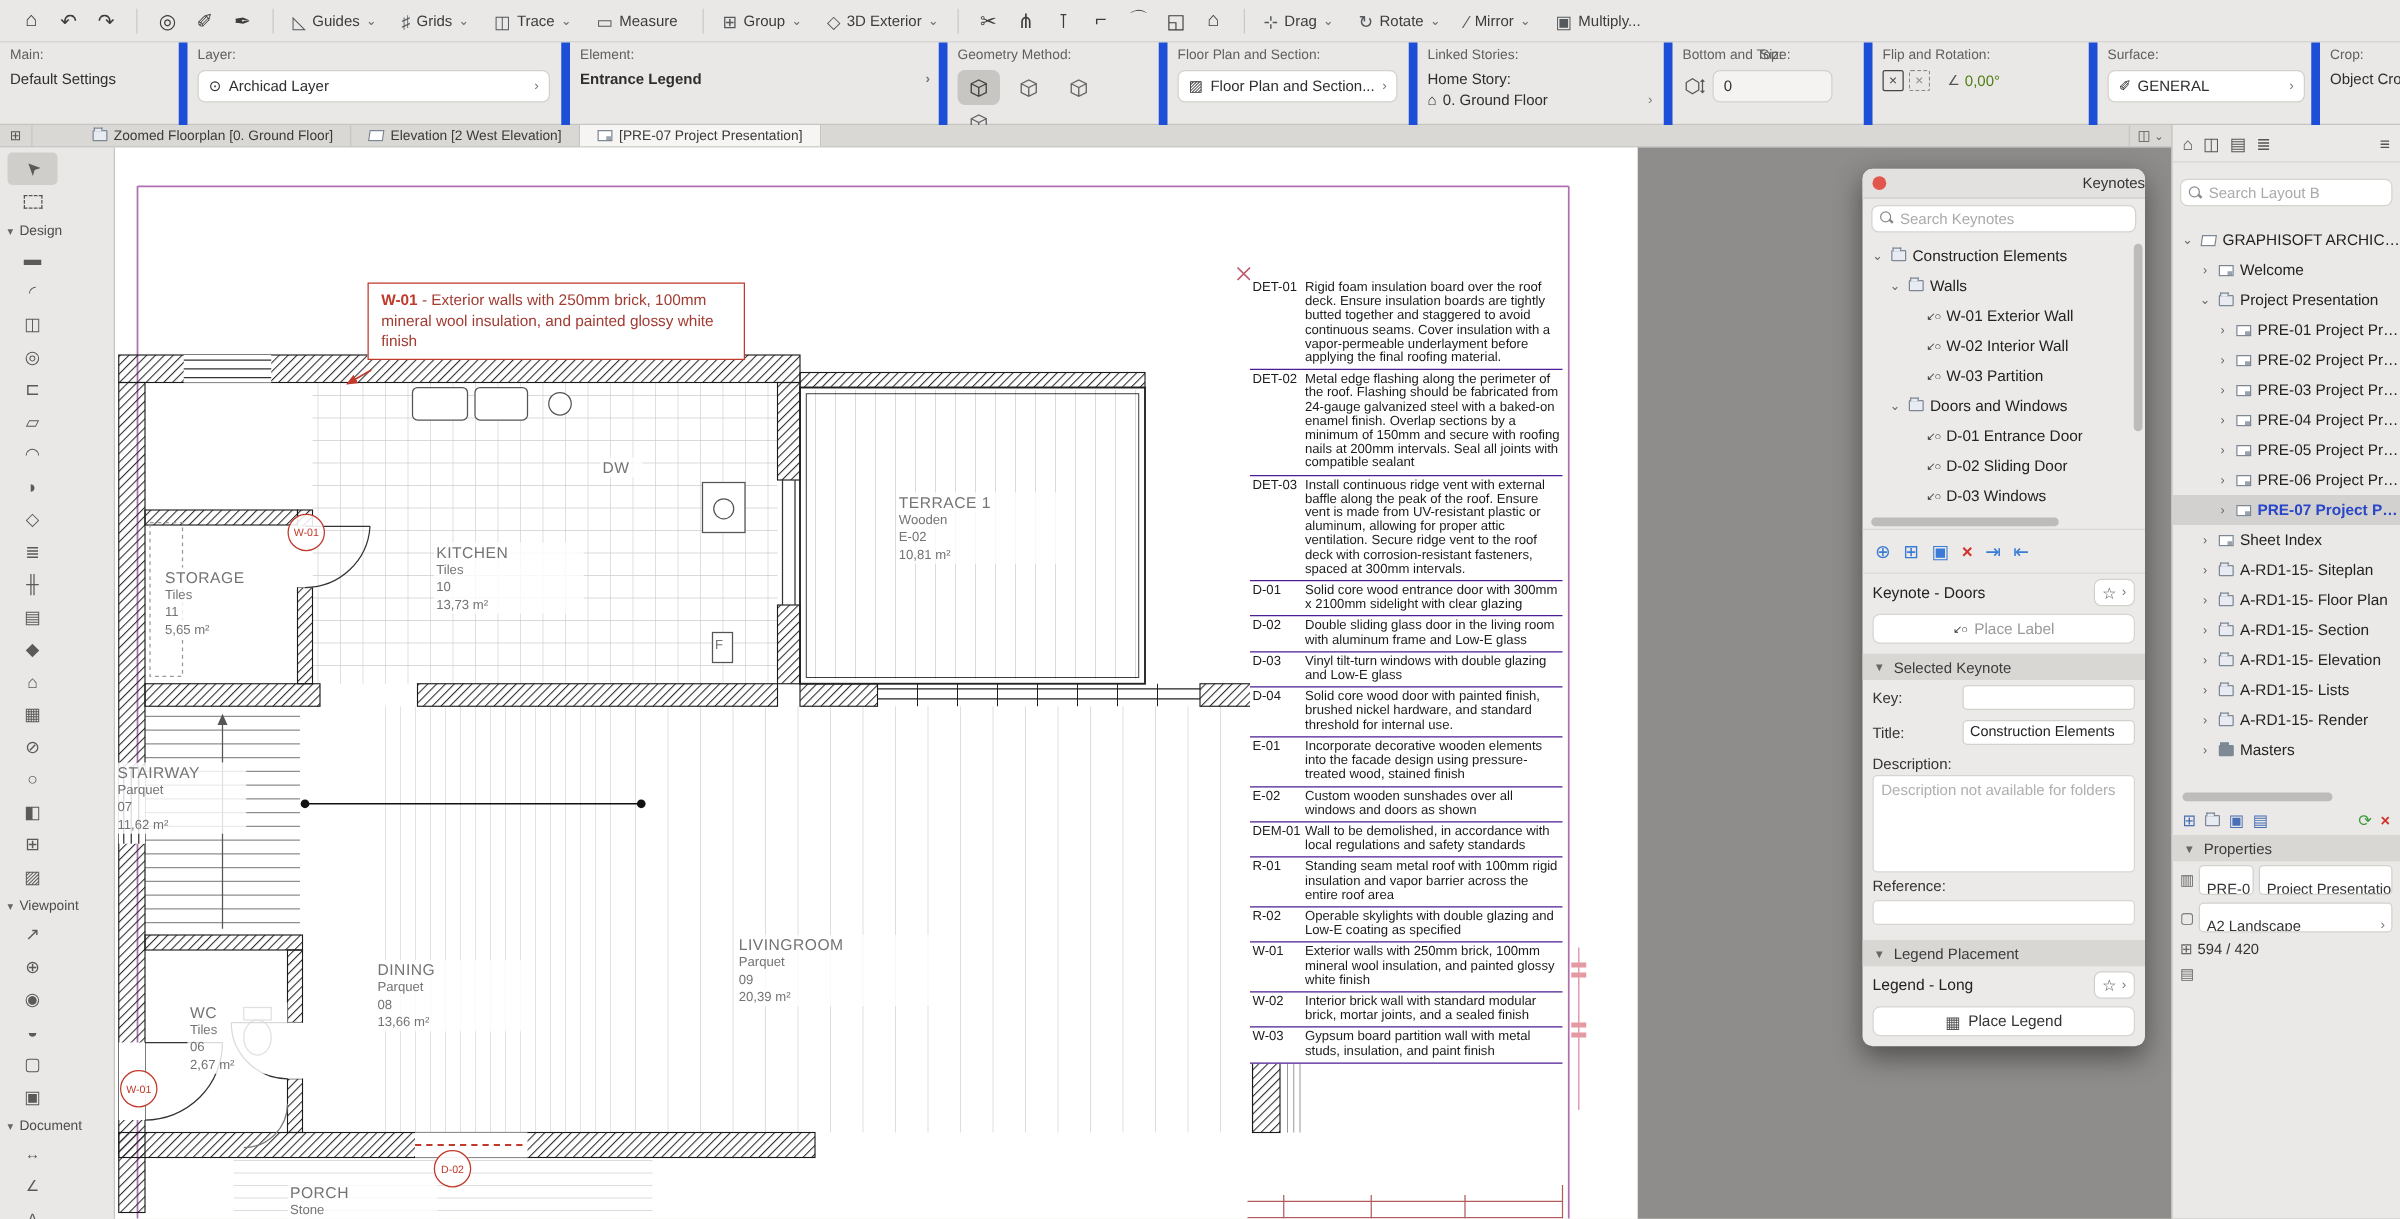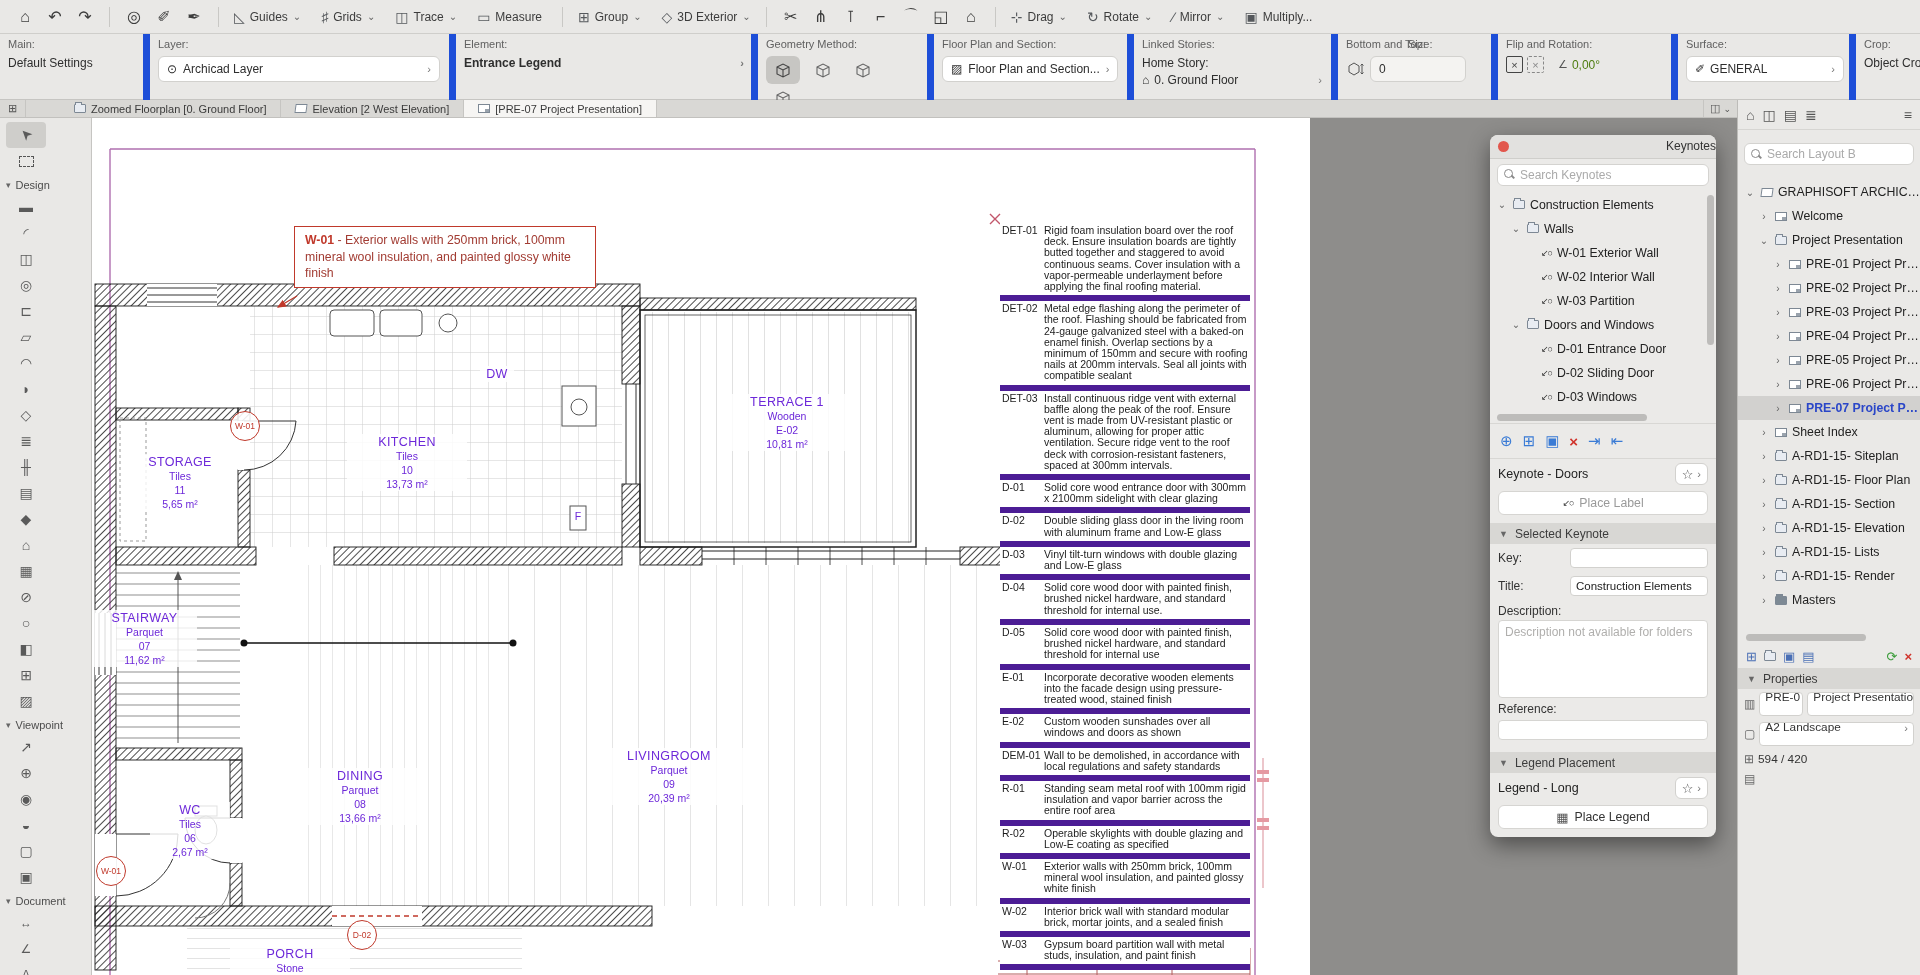--- a/index.html
+++ b/index.html
@@ -36,28 +36,28 @@
   .ik{font-size:9px;color:#333;flex:none;letter-spacing:-1px}
   .ik::before{content:"↙○"}
   
   #toolbox{position:absolute;left:0;top:118px;width:92px;height:857px;background:#e9e8e6;border-right:1px solid #c6c5c2;padding-top:4px}
   .tool-head{font-size:11px;color:#4c4c4c;padding:5px 6px 3px;display:flex;gap:5px;align-items:center}
   .tool-grid{display:flex;flex-wrap:wrap;padding:0 6px}
   .tool{width:40px;height:26px;display:flex;align-items:center;justify-content:center;font-size:14px;color:#5a5a5a;border-radius:4px}
   .tool.sel{background:#cfcecb}
   
   #canvas{position:absolute;left:92px;top:118px;width:1218px;height:857px;background:#fff;overflow:hidden}
-  .room{position:absolute;text-align:center;color:#6d28d9;background:rgba(255,255,255,.82);line-height:1.3;padding:0 2px}
+  .room{position:absolute;text-align:left;color:#737373;background:rgba(255,255,255,.82);line-height:1.3;padding:0 2px}
   .room .rn{font-size:12.5px;letter-spacing:.4px}
   .room .rs{font-size:10.5px}
   .tag{position:absolute;width:30px;height:30px;border:1.6px solid #c0392b;border-radius:50%;color:#c0392b;font-size:8.5px;display:flex;align-items:center;justify-content:center;background:rgba(255,255,255,.88)}
   #callout{position:absolute;left:202px;top:108px;width:302px;border:1.6px solid #c0392b;background:#fff;padding:5px 10px;font-size:12.3px;line-height:1.35;color:#a23c33}
   #callout b{color:#c0392b}
   #ktable{position:absolute;left:908px;top:105px;width:250px;background:#fff;font-size:10.5px;line-height:11.2px;color:#1c1c1c}
-  .krow{display:flex;border-bottom:6px solid #4c1d95;padding:2px 0 3px}
+  .krow{display:flex;border-bottom:1px solid #4c1d95;padding:2px 0 3px}
   .krow .kk{width:44px;flex:none;padding-left:2px}
   .krow .kd{flex:1;padding-right:2px}
   .rev-dash{position:absolute;width:12px;height:4px;background:#e59aa2}
   
   #workspace{position:absolute;left:1310px;top:118px;width:610px;height:857px;background:#8e8d8b}
   
   #keynotes{position:absolute;left:1490px;top:135px;width:226px;height:702px;background:#ebeae8;border-radius:8px;box-shadow:0 8px 22px rgba(0,0,0,.45);display:flex;flex-direction:column;font-size:12px;overflow:hidden}
   #kn-title{height:24px;background:#e2e1df;border-bottom:1px solid #cfcecb;display:flex;align-items:center;justify-content:flex-end;position:relative;font-size:12px;color:#333}
   #kn-close{position:absolute;left:8px;width:11px;height:11px;border-radius:50%;background:#e2574d}
   .search-row{display:flex;align-items:center;gap:5px;background:#fff;border:1px solid #d4d3d0;border-radius:6px;height:22px;margin:5px 7px;padding:0 6px}
@@ -93,21 +93,21 @@
   #navigator{position:absolute;left:1737px;top:100px;width:183px;height:875px;background:#eae9e7;border-left:1px solid #bdbcb9;font-size:12.3px}
   #nav-icons{height:30px;display:flex;align-items:center;gap:8px;padding:0 8px;border-bottom:1px solid #d6d5d2;color:#555;font-size:14px}
   #nav-icons .sp{flex:1}
   #nav-tree{padding-top:2px;height:452px;overflow:hidden}
   #nav-hscroll{margin:4px 8px;height:7px;background:#bdbcba;border-radius:4px;width:120px}
   #nav-actions{display:flex;align-items:center;gap:7px;padding:4px 8px;color:#4a6fb5;font-size:13px}
   #nav-actions .green{color:#3a9c3a}
   #nav-actions .red{color:#d0342c;font-weight:bold}
   #nav-actions .sp{flex:1}
   .prow{display:flex;align-items:center;gap:4px;padding:3px 6px;font-size:11.8px;color:#333}
-  .pfield{background:#fff;border:1px solid #d2d1ce;border-radius:4px;height:20px;display:flex;align-items:flex-end;padding:11px 5px;white-space:nowrap;overflow:hidden}
+  .pfield{background:#fff;border:1px solid #d2d1ce;border-radius:4px;height:20px;display:flex;align-items:flex-start;padding:11px 5px;white-space:nowrap;overflow:hidden}
   .picon{color:#666;font-size:12px;flex:none}
 </style>
 </head>
 <body>
 
 <div id="toolbar">
   <span style="display:flex">
     <span class="tb-ic">
         <span>⌂</span>
       </span>
@@ -717,24 +717,20 @@
     <div class="krow">
         <span class="kk">D-03</span>
         <span class="kd">Vinyl tilt-turn windows with double glazing and Low-E glass</span>
       </div>
 
     <div class="krow">
         <span class="kk">D-04</span>
         <span class="kd">Solid core wood door with painted finish, brushed nickel hardware, and standard threshold for internal use.</span>
       </div>
 
-    <div class="krow">
-        <span class="kk">D-05</span>
-        <span class="kd">Solid core wood door with painted finish, brushed nickel hardware, and standard threshold for internal use</span>
-      </div>
 
     <div class="krow">
         <span class="kk">E-01</span>
         <span class="kd">Incorporate decorative wooden elements into the facade design using pressure-treated wood, stained finish</span>
       </div>
 
     <div class="krow">
         <span class="kk">E-02</span>
         <span class="kd">Custom wooden sunshades over all windows and doors as shown</span>
       </div>

